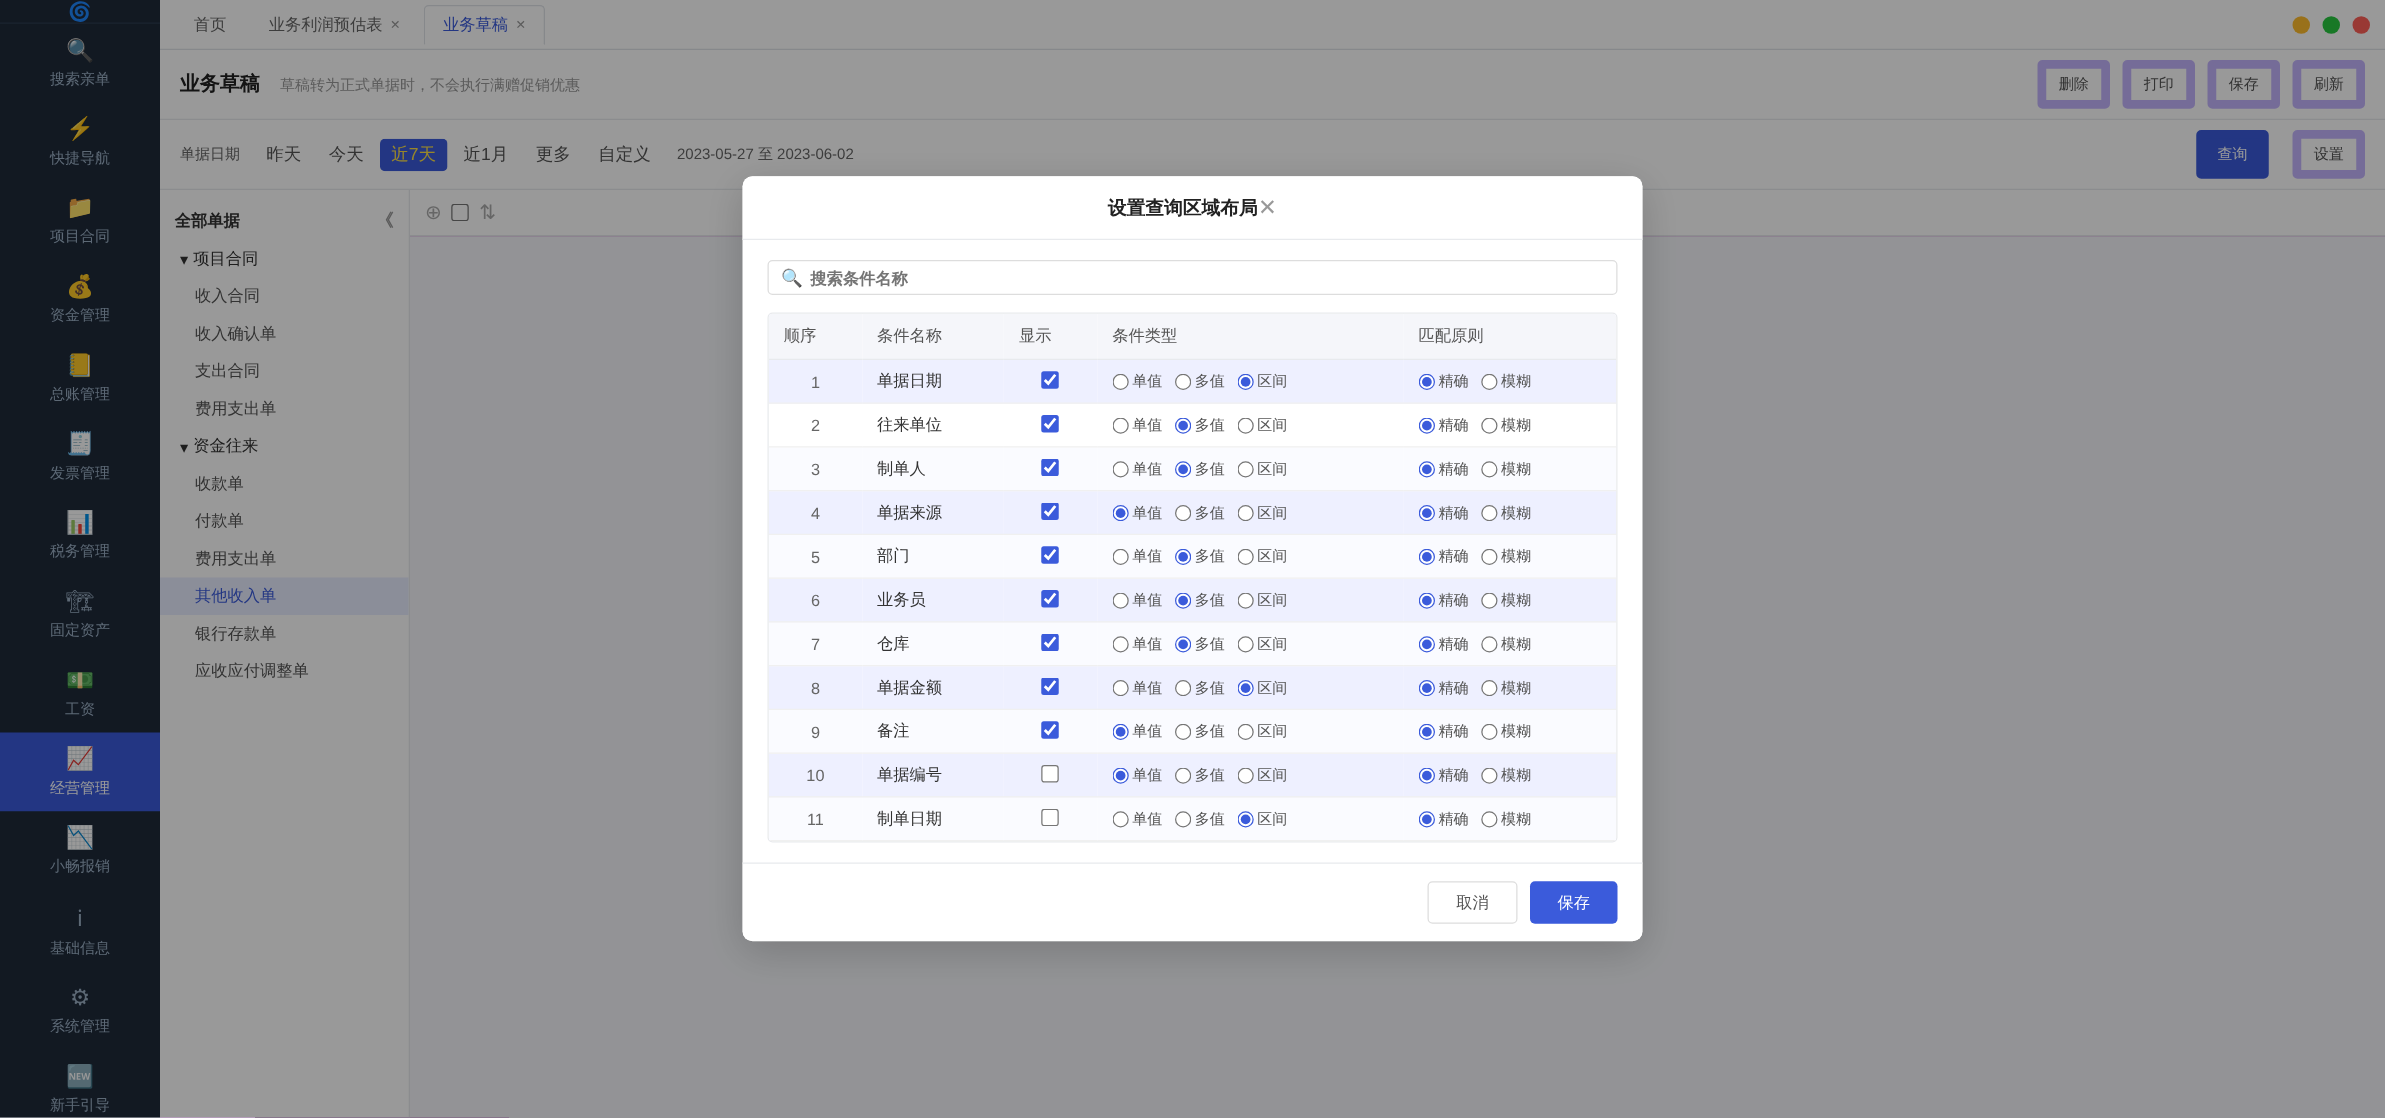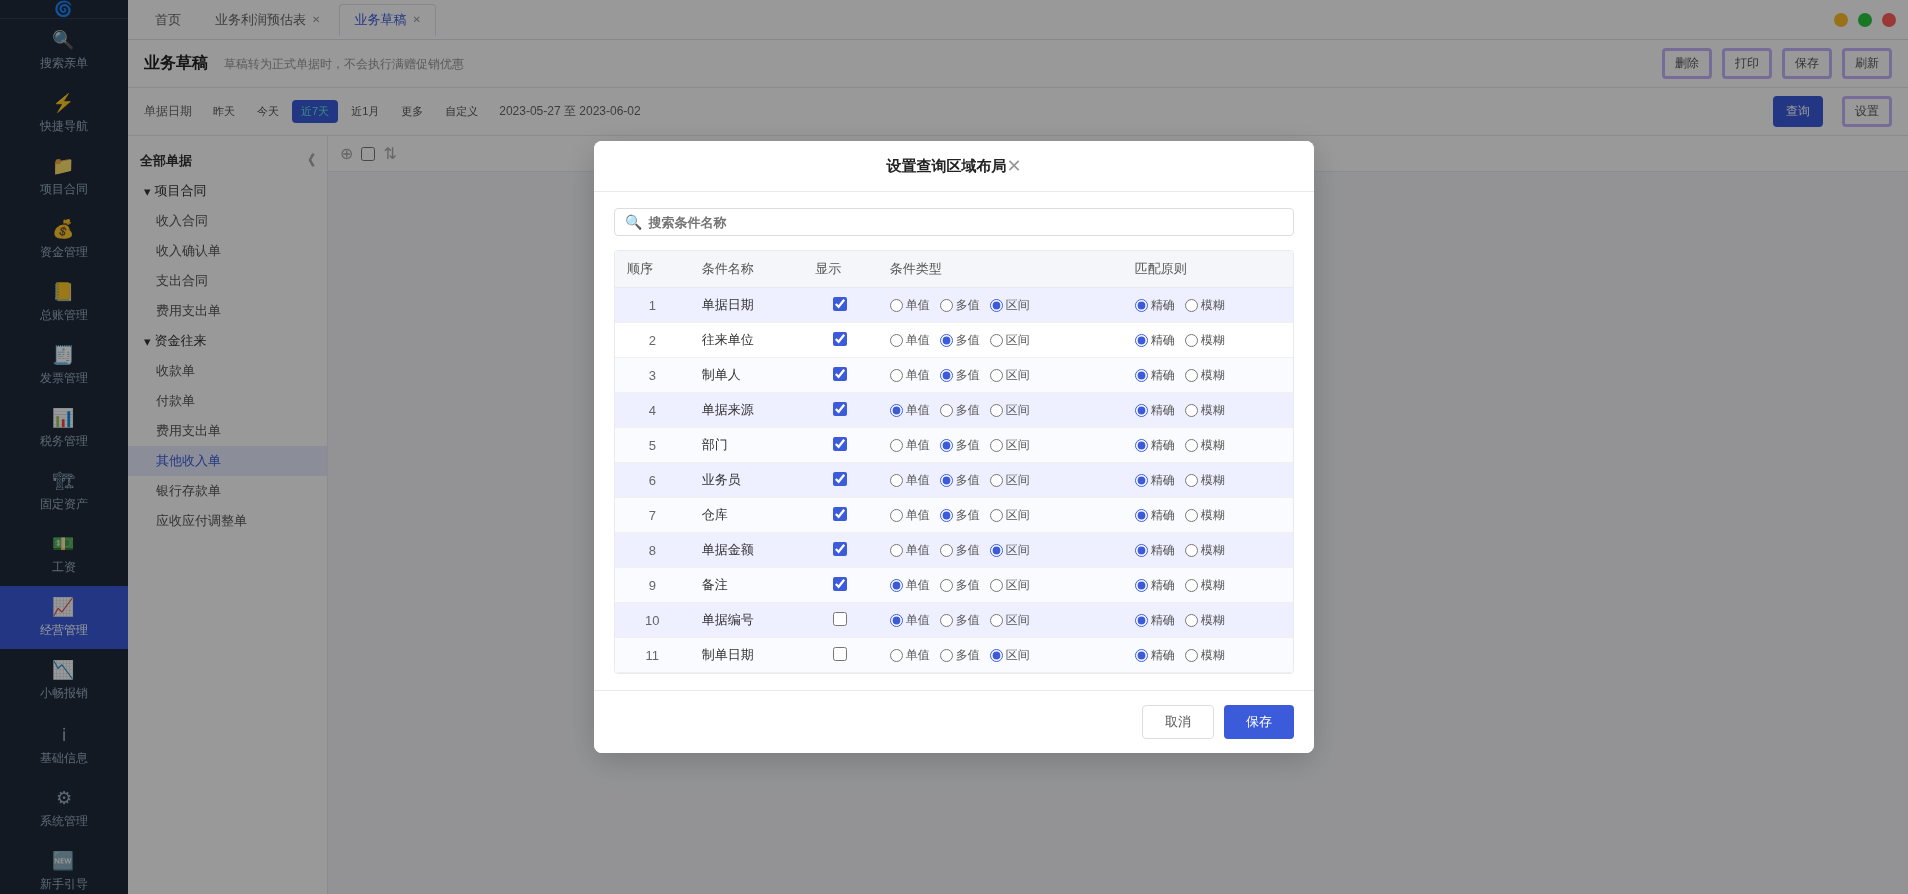--- a/index.html
+++ b/index.html
@@ -52,36 +52,36 @@
     
     .sub-header {
       background: #fff; padding: 8px 16px; border-bottom: 1px solid #e8eaed;
       display: flex; align-items: center; justify-content: space-between;
     }
     .page-title { font-size: 16px; font-weight: bold; color: #222; }
     .page-subtitle { font-size: 12px; color: #999; margin-left: 8px; }
     .header-actions { display: flex; gap: 10px; align-items: center; }
     .header-btn {
       display: flex; align-items: center; gap: 4px; padding: 4px 10px;
-      border: 3px solid #c4b5fd; border-radius: 4px; cursor: pointer;
+      border: 7px solid #c4b5fd; border-radius: 4px; cursor: pointer;
       font-size: 12px; background: #fff; color: #555;
     }
     .header-btn.primary { background: #3b5bdb; color: #fff; border-color: #3b5bdb; }
 
     
     .filter-bar {
       background: #fff; padding: 8px 16px; border-bottom: 1px solid #e8eaed;
       display: flex; align-items: center; gap: 12px; flex-wrap: wrap;
     }
     .filter-label { font-size: 12px; color: #666; }
     .filter-btn {
-      padding: 3px 8px; border-radius: 4px; cursor: pointer; font-size: 11px;
+      padding: 3px 8px; border-radius: 4px; cursor: pointer; font-size: 14px;
       color: #555; border: 1px solid transparent; background: transparent;
     }
-    .filter-btn.active { background: #3b5bdb; color: #5eead4; border-radius: 4px; }
+    .filter-btn.active { background: #3b5bdb; color: #fde047; border-radius: 4px; }
     .date-range { font-size: 12px; color: #666; }
 
     
     .content-area {
       flex: 1; display: flex; overflow: hidden; background: #a21caf;
     }
 
     
     .left-panel {
       width: 200px; background: #fff; border-right: 1px solid #e8eaed;

